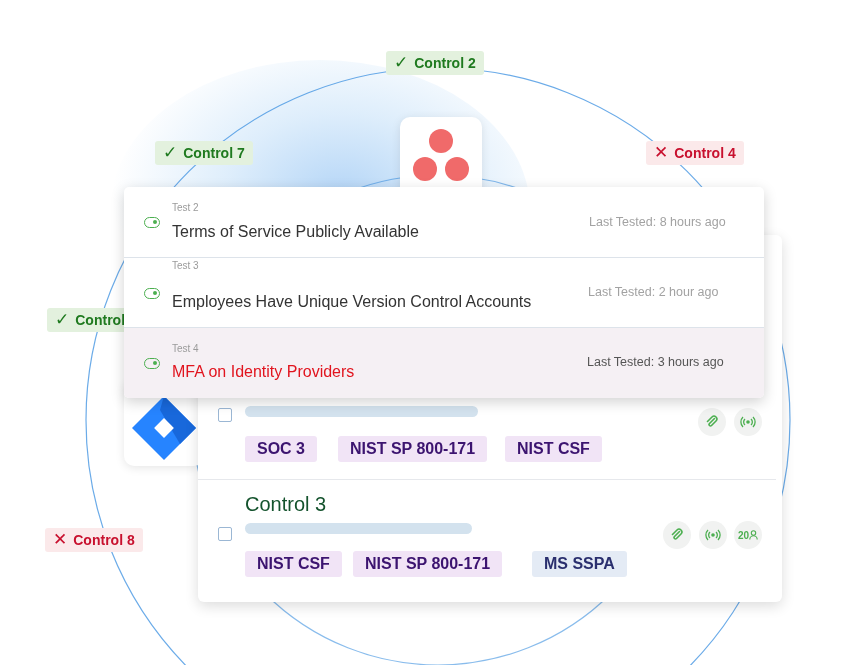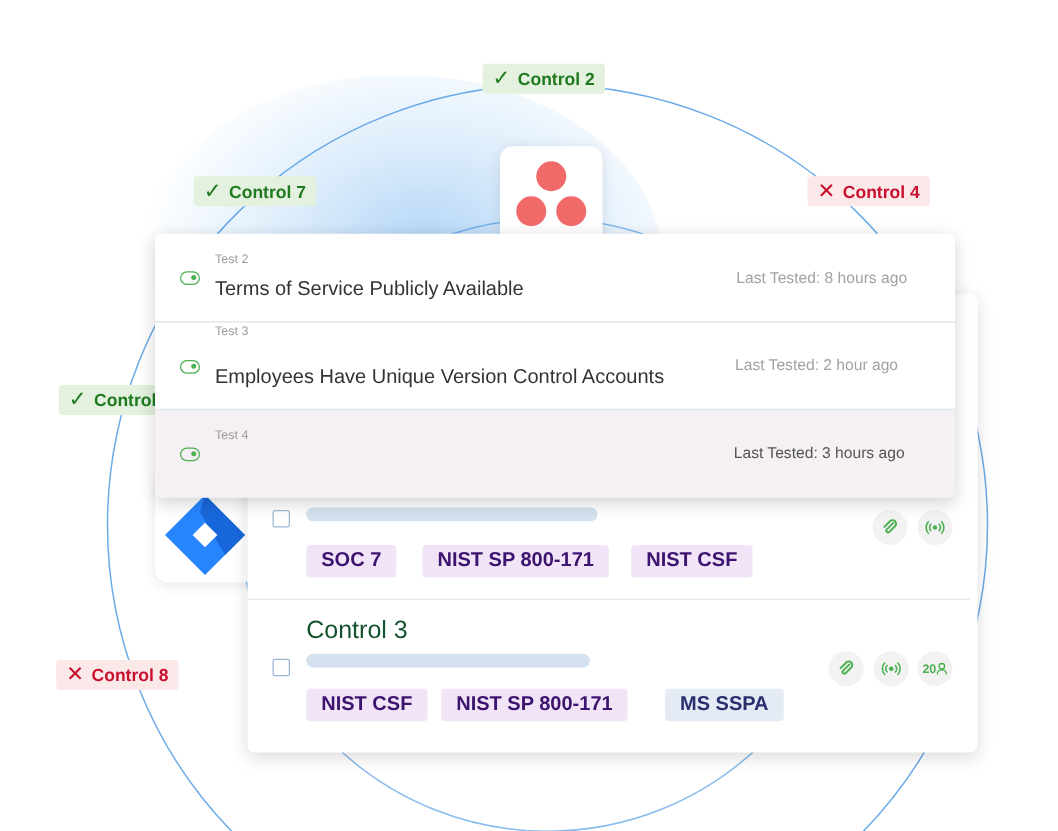--- a/index.html
+++ b/index.html
@@ -86,21 +86,21 @@
     <rect x="33" y="41" width="14" height="14" fill="#ffffff" transform="rotate(45 40 48)"></rect>
   </svg>
 </div>
 
 <div class="back-card">
   <div class="divider" style="top:118px; left:582px; width:0;"></div>
 
   <div class="ctrl-row" style="top:140px; height:100px;">
     <div class="checkbox" style="left:20px; top:33px;"></div>
     <div class="skel" style="left:47px; top:31px; width:233px;"></div>
-    <div class="tag purple" style="left:47px; top:61px;">SOC 7</div>
+    <div class="tag purple" style="left:47px; top:61px;">SOC 3</div>
     <div class="tag purple" style="left:140px; top:61px;">NIST SP 800-171</div>
     <div class="tag purple" style="left:307px; top:61px;">NIST CSF</div>
     <div class="circ" style="left:500px; top:33px;">
       <svg width="14" height="14" viewBox="0 0 14 14">
           <path d="M9.5 3.5 L4.5 8.5 a1.4 1.4 0 0 0 2 2 L11 6 a2.8 2.8 0 0 0 -4 -4 L2.5 6.5" fill="none" stroke="#4caf50" stroke-width="1.6" stroke-linecap="round"></path>
         </svg>
     </div>
     <div class="circ" style="left:536px; top:33px;">
       <svg width="16" height="12" viewBox="0 0 16 12">
           <circle cx="8" cy="6" r="1.8" fill="#4caf50"></circle>
@@ -147,15 +147,16 @@
   </div>
   <div class="test-row" style="top:70px;">
     <div class="toggle" style="top:31px;"></div>
     <div class="test-label" style="top:3px;">Test 3</div>
     <div class="test-name" style="top:36px;">Employees Have Unique Version Control Accounts</div>
     <div class="last-tested" style="left:464px; top:28px;">Last Tested: 2 hour ago</div>
   </div>
   <div class="test-row alert" style="top:141px;">
     <div class="toggle" style="top:30px;"></div>
     <div class="test-label" style="top:15px;">Test 4</div>
+    <div class="test-name red" style="top:35px;">MFA on Identity Providers</div>
     <div class="last-tested dark" style="left:463px; top:27px;">Last Tested: 3 hours ago</div>
   </div>
 </div>
 
 </body></html>

